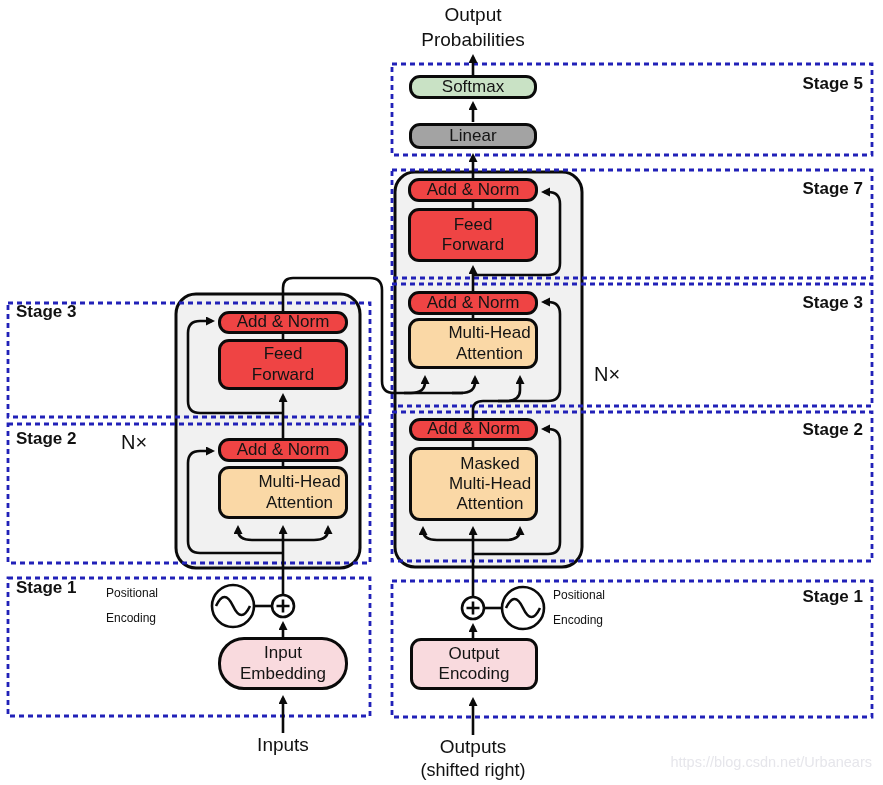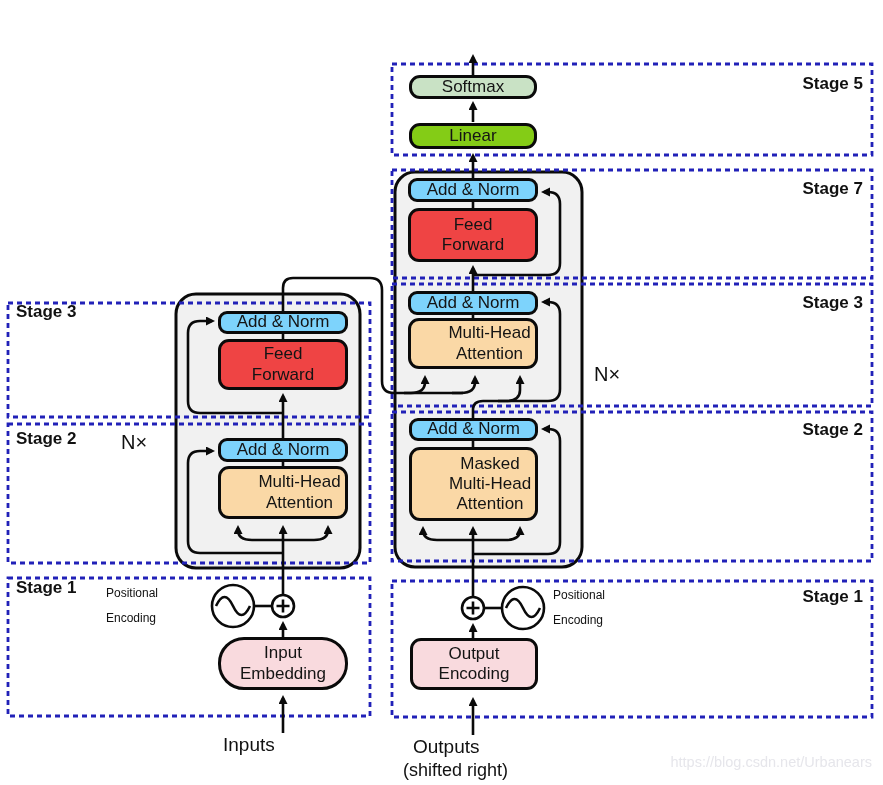--- a/index.html
+++ b/index.html
@@ -5,32 +5,32 @@
   html,body{margin:0;padding:0;background:#ffffff;}
   #canvas{position:relative;width:883px;height:785px;background:#ffffff;overflow:hidden;
           font-family:"Liberation Sans", sans-serif;color:#111;}
   #wires{position:absolute;left:0;top:0;width:883px;height:785px;}
   .node{position:absolute;box-sizing:border-box;border:3px solid #0a0a0a;display:flex;
         align-items:center;justify-content:center;text-align:center;font-size:17px;
         line-height:1.18;color:#141414;}
   .node span{display:inline-block;}
   .r9{border-radius:9px;}
   .r11{border-radius:11px;}
-  .an{background:#7dd3fc;}
+  .an{background:#ef4444;border-radius:11px;}
   .ff{background:#ef4444;}
   .mha{background:#fad8a6;padding-left:33px;}
   .sm{background:#c9e2c5;}
-  .ln{background:#84cc16;}
+  .ln{background:#a3a3a3;}
   .emb{background:#f9dade;}
   .lbl{position:absolute;white-space:nowrap;}
   .stage{font-size:17px;font-weight:bold;letter-spacing:0;}
   .stage-r{width:223px;text-align:right;}
   .nx{font-size:20px;}
   .pe{font-size:12px;line-height:25px;white-space:normal;width:100px;}
-  .io{font-size:19px;white-space:normal;}
+  .io{font-size:19px;text-align:center;white-space:normal;}
   .title{font-size:19px;text-align:center;white-space:normal;line-height:25px;}
   .wm{font-size:14.5px;color:#e6e6eb;width:222px;text-align:right;}
 </style>
 </head>
 <body>
 
 <div id="canvas">
 
   <svg id="wires" viewBox="0 0 883 785" xmlns="http://www.w3.org/2000/svg">
     <defs>
@@ -129,20 +129,21 @@
       <span style="width:105px;">Multi-Head Attention</span>
     </div>
 
   <div class="node emb r11" style="left:218px;top:637px;width:130px;height:53px;border-radius:26px;">
       <span style="width:95px;">Input Embedding</span>
     </div>
   <div class="node emb r11" style="left:410px;top:638px;width:128px;height:52px;">
       <span style="width:95px;">Output Encoding</span>
     </div>
 
+  <div class="lbl title" style="left:398px;top:2px;width:150px;">Output Probabilities</div>
 
   <div class="lbl stage" style="left:16px;top:302px;">Stage 3</div>
   <div class="lbl stage" style="left:16px;top:429px;">Stage 2</div>
   <div class="lbl stage" style="left:16px;top:578px;">Stage 1</div>
 
   <div class="lbl stage stage-r" style="left:640px;top:74px;">Stage 5</div>
   <div class="lbl stage stage-r" style="left:640px;top:179px;">Stage 7</div>
   <div class="lbl stage stage-r" style="left:640px;top:293px;">Stage 3</div>
   <div class="lbl stage stage-r" style="left:640px;top:420px;">Stage 2</div>
   <div class="lbl stage stage-r" style="left:640px;top:587px;">Stage 1</div>

